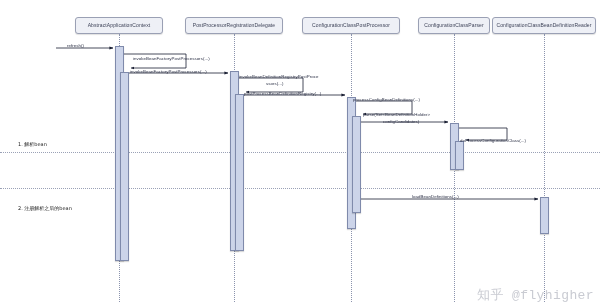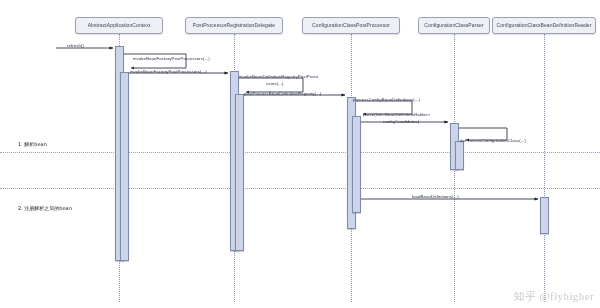--- a/index.html
+++ b/index.html
@@ -67,24 +67,24 @@
     font-size:5px;
     color:#222;
     white-space:nowrap;
     font-family:"DejaVu Sans","Liberation Sans",sans-serif;
   }
 
   
   .watermark{
     position:absolute;
     right:6px;bottom:4px;
-    font-size:11px;
+    font-size:13px;
     color:#c9cbd2;
     letter-spacing:.4px;
-    font-family:Liberation Serif, serif;
+    font-family:Liberation Mono, monospace;
     user-select:none;
   }
   svg{position:absolute;left:0;top:0;overflow:visible;}
 </style>
 </head>
 <body>
 
 <div id="canvas">
 
   <div class="participant" style="left:75px;top:17px;width:88px;height:17px;">AbstractApplicationContext</div>

